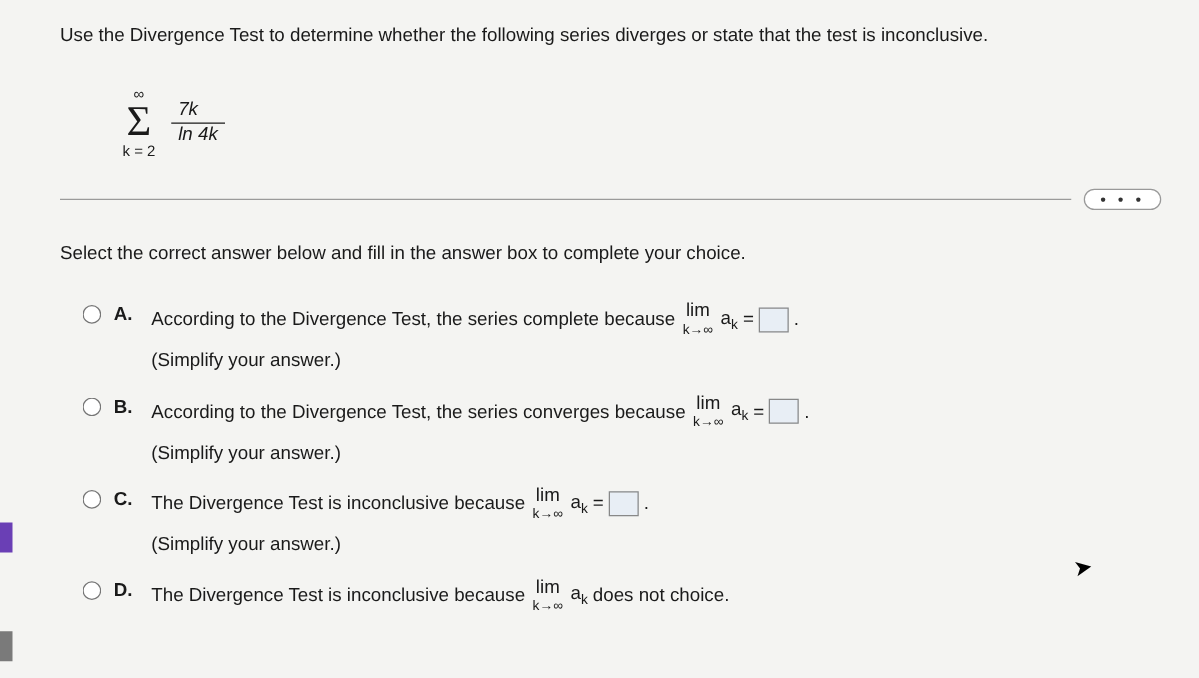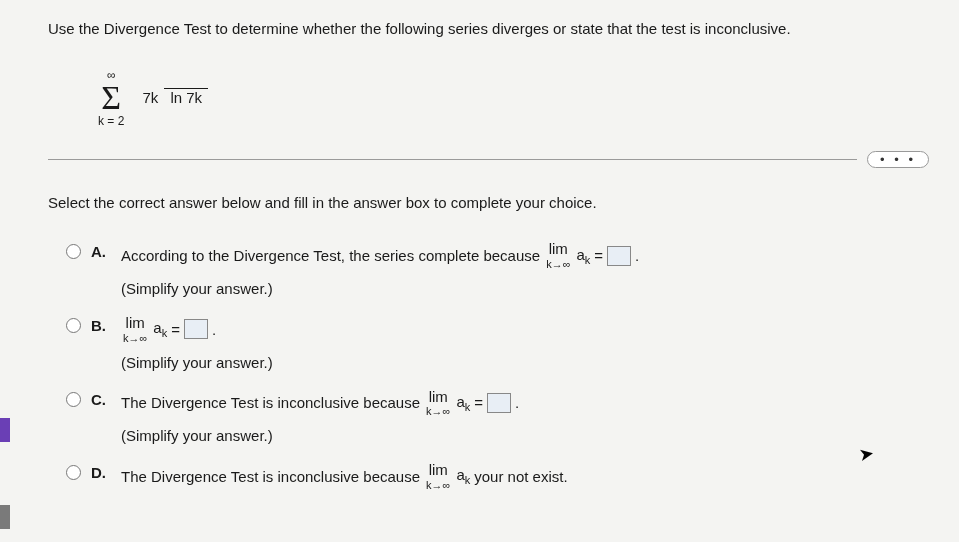--- a/index.html
+++ b/index.html
@@ -23,24 +23,25 @@
       display: inline-flex;
       flex-direction: column;
       align-items: center;
       vertical-align: middle;
       margin-right: 8px;
     }
     .sigma-top, .sigma-bot { font-size: 12px; }
     .sigma-sym { font-size: 34px; line-height: 0.85; font-family: 'Times New Roman', serif; }
     .frac {
       display: inline-flex;
-      flex-direction: row;
-      align-items: flex-end;
+      flex-direction: column;
+      align-items: flex-start;
       vertical-align: middle;
       line-height: 1.25;
+      font-style: italic;
     }
     .frac-num { padding: 0 6px; }
     .frac-den { border-top: 1.5px solid #1a1a1a; padding: 0 6px; }
     .hr-row {
       display: flex;
       align-items: center;
       margin: 8px 0 24px 0;
     }
     .hr-line { flex: 1; height: 1px; background: #9a9a9a; }
     .dots-btn {
@@ -133,21 +134,21 @@
 <div class="question-text">Use the Divergence Test to determine whether the following series diverges or state that the test is inconclusive.</div>
 
 <div class="formula-block">
   <span class="sigma-wrap">
     <span class="sigma-top">∞</span>
     <span class="sigma-sym">Σ</span>
     <span class="sigma-bot">k = 2</span>
   </span>
   <span class="frac">
     <span class="frac-num">7k</span>
-    <span class="frac-den">ln 7k</span>
+    <span class="frac-den">ln 4k</span>
   </span>
 </div>
 
 <div class="hr-row">
   <div class="hr-line"></div>
   <button class="dots-btn">• • •</button>
 </div>
 
 <div class="instructions">Select the correct answer below and fill in the answer box to complete your choice.</div>
 
@@ -170,20 +171,21 @@
       </div>
       <div class="simplify">(Simplify your answer.)</div>
     </div>
   </div>
 
   <div class="choice">
     <input type="radio" name="ans" style="">
     <span class="choice-label">B.</span>
     <div class="choice-body">
       <div class="choice-main">
+        <span>According to the Divergence Test, the series converges because </span>
         <span class="lim">
           <span class="lim-top">lim</span>
           <span class="lim-bot">k→∞</span>
         </span>
         <span><span>a</span><span class="sub-k">k</span></span>
         <span> = </span>
         <input type="text" class="box-input" style="">
         <span> .</span>
       </div>
       <div class="simplify">(Simplify your answer.)</div>
@@ -213,20 +215,20 @@
     <input type="radio" name="ans" style="">
     <span class="choice-label">D.</span>
     <div class="choice-body">
       <div class="choice-main">
         <span>The Divergence Test is inconclusive because </span>
         <span class="lim">
           <span class="lim-top">lim</span>
           <span class="lim-bot">k→∞</span>
         </span>
         <span><span>a</span><span class="sub-k">k</span></span>
-        <span> your not exist.</span>
+        <span> does not choice.</span>
       </div>
     </div>
   </div>
 
 </div>
 
 <div class="cursor">➤</div>
 
 </body></html>

